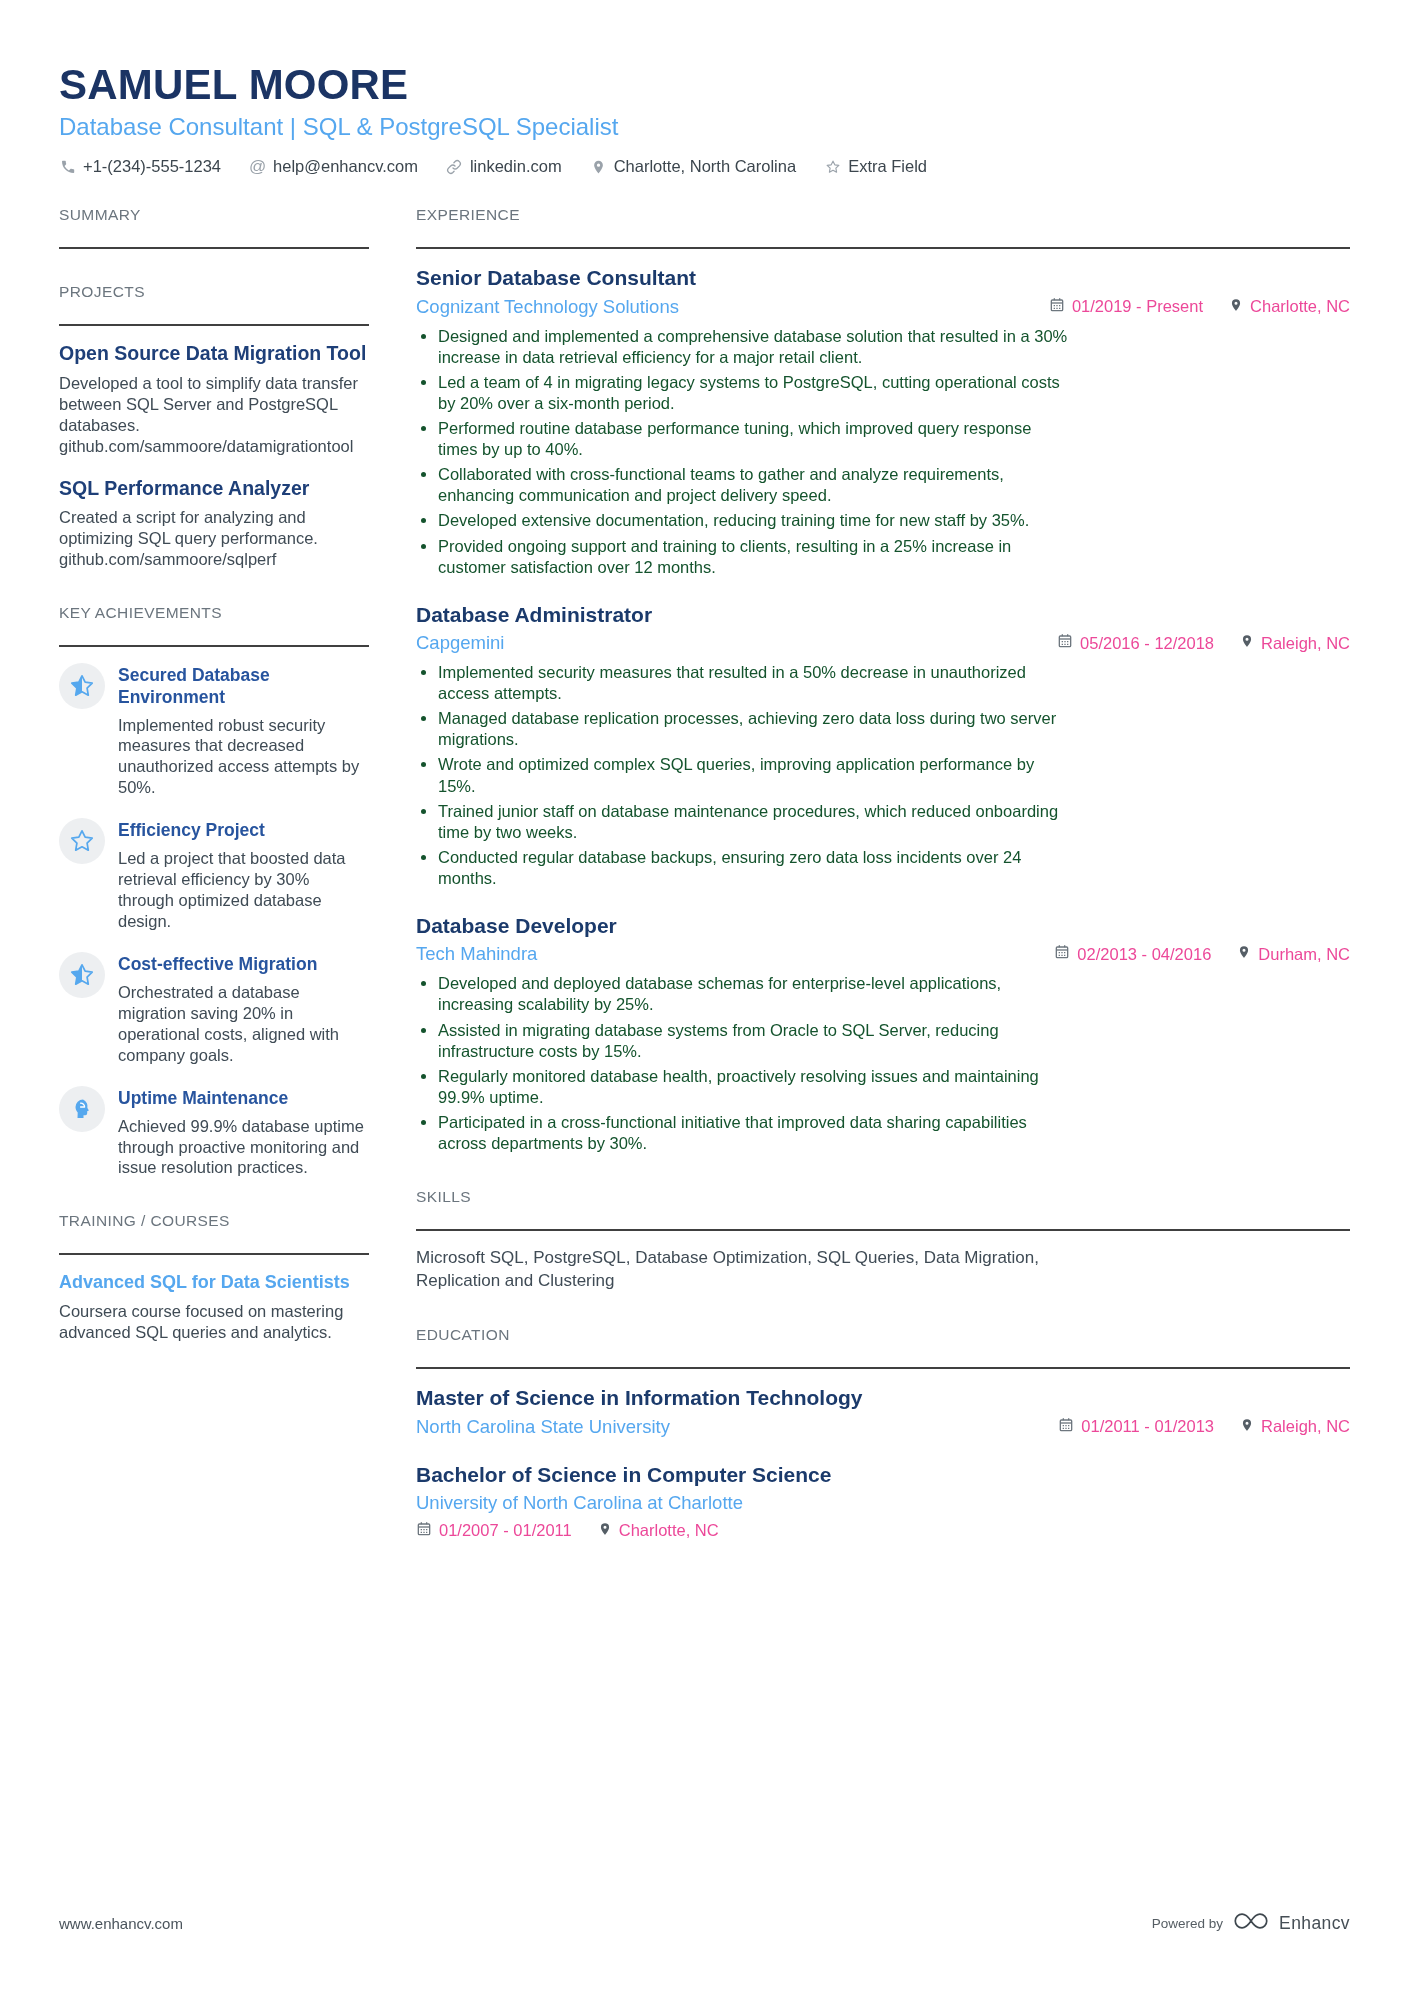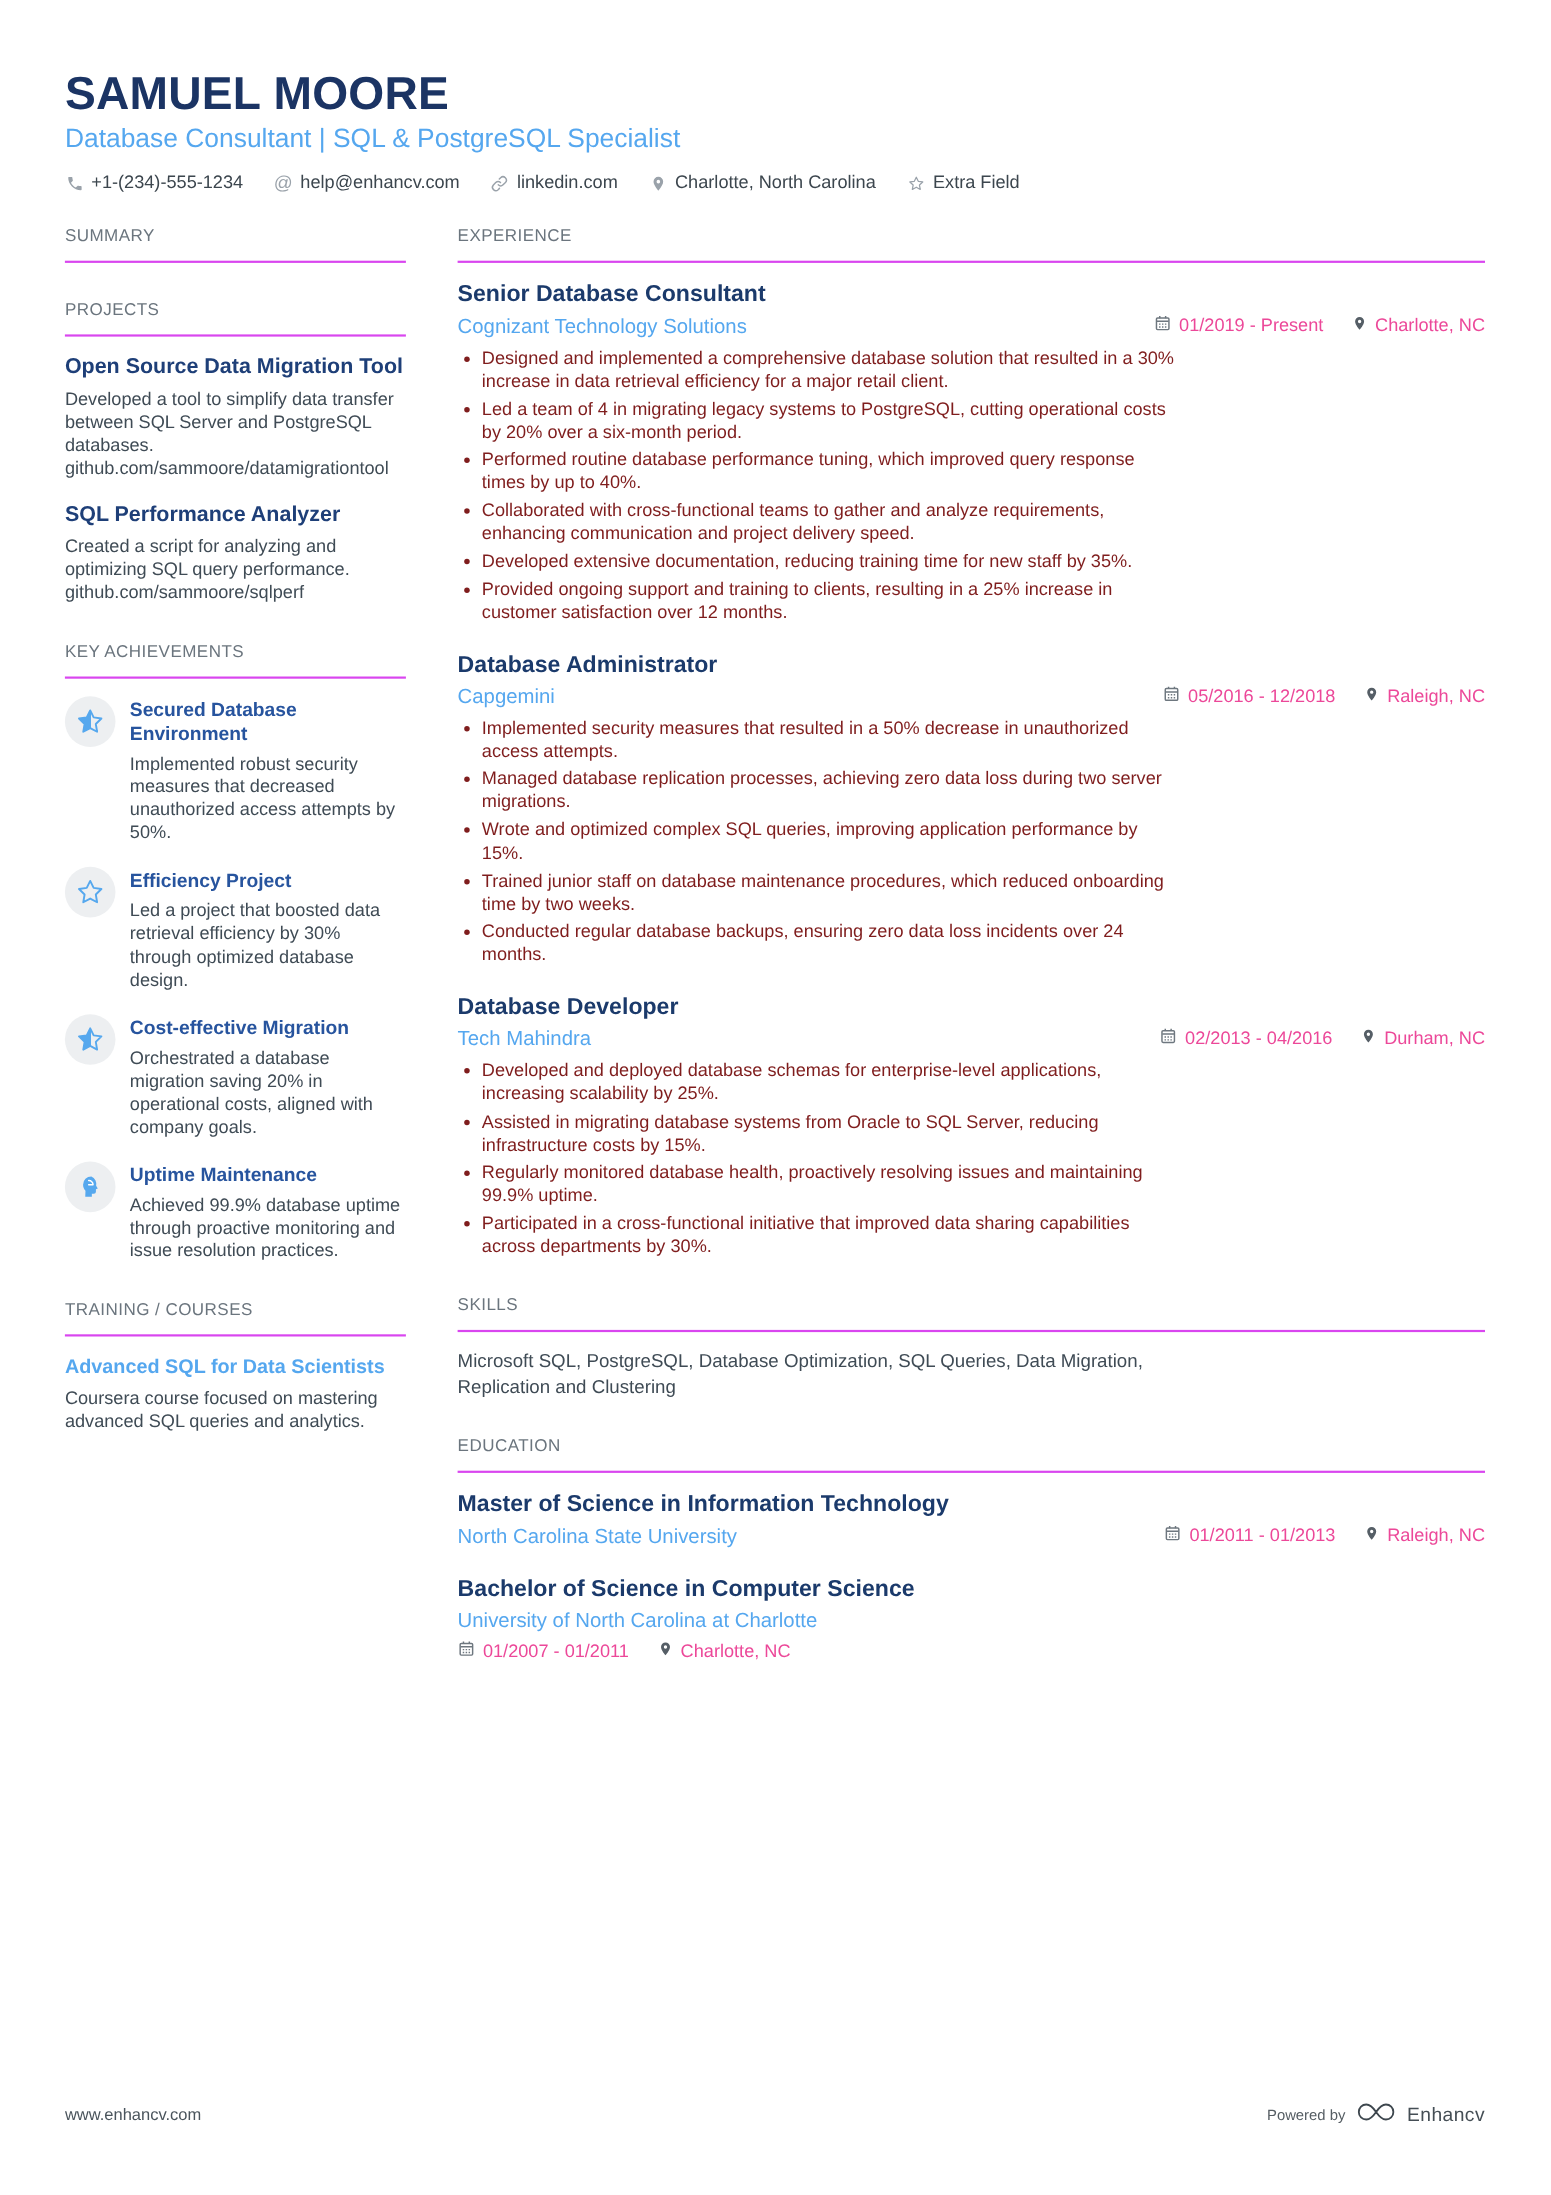--- a/index.html
+++ b/index.html
@@ -25,21 +25,21 @@
   .at-glyph { font-size:17px; color:#9aa2aa; line-height:1; }
 
   
   .columns { display:flex; }
   .col-left  { width:310px; flex-shrink:0; margin-right:47px; }
   .col-right { flex:1; min-width:0; }
 
   section { margin-bottom:34px; }
   .section-title {
     font-size:15.5px; color:#6b757e; letter-spacing:0.4px;
-    padding-bottom:13px; border-bottom:2px solid #d946ef; margin-bottom:16px;
+    padding-bottom:23px; border-bottom:2px solid #404040; margin-bottom:16px;
     font-weight:400;
   }
 
   
   .body-text { font-size:16.5px; line-height:1.27; margin:0; }
   .breaky { overflow-wrap:anywhere; word-break:break-word; }
   .project { margin-bottom:20px; }
   .project-title { font-size:19.5px; font-weight:600; color:#1e3f78; margin:0 0 7px 0; line-height:1.2; }
   .training-title { font-size:18px; font-weight:600; color:#55a7ef; margin:0 0 7px 0; line-height:1.25; }
 
@@ -55,21 +55,21 @@
   .job { margin-bottom:24px; }
   .job-title, .degree {
     font-size:21px; font-weight:600; color:#1b3a6b; margin:0 0 4px 0; line-height:1.25;
   }
   .subrow { display:flex; justify-content:space-between; align-items:center; }
   .company, .school { font-size:18.5px; color:#55a7ef; font-weight:400; }
   .meta { display:flex; gap:26px; align-items:center; font-size:16.5px; color:#ec4899; }
   .meta-item { display:flex; align-items:center; gap:7px; }
   .meta-below { justify-content:flex-start; margin-top:7px; }
   ul.bullets { margin:8px 0 0 0; padding-left:22px; }
-  ul.bullets li { font-size:16.5px; line-height:1.28; margin-bottom:4px; max-width:632px; color:#7f1d1d; }
+  ul.bullets li { font-size:16.5px; line-height:1.28; margin-bottom:4px; max-width:632px; color:#14532d; }
   .skills-text { font-size:17px; line-height:1.33; margin:0; max-width:650px; }
   .edu { margin-bottom:24px; }
 
   
   .footer {
     position:absolute; left:59px; right:60px; bottom:60px;
     display:flex; justify-content:space-between; align-items:center;
   }
   .site { font-size:15px; color:#4a545c; }
   .powered { display:flex; align-items:center; gap:11px; }

